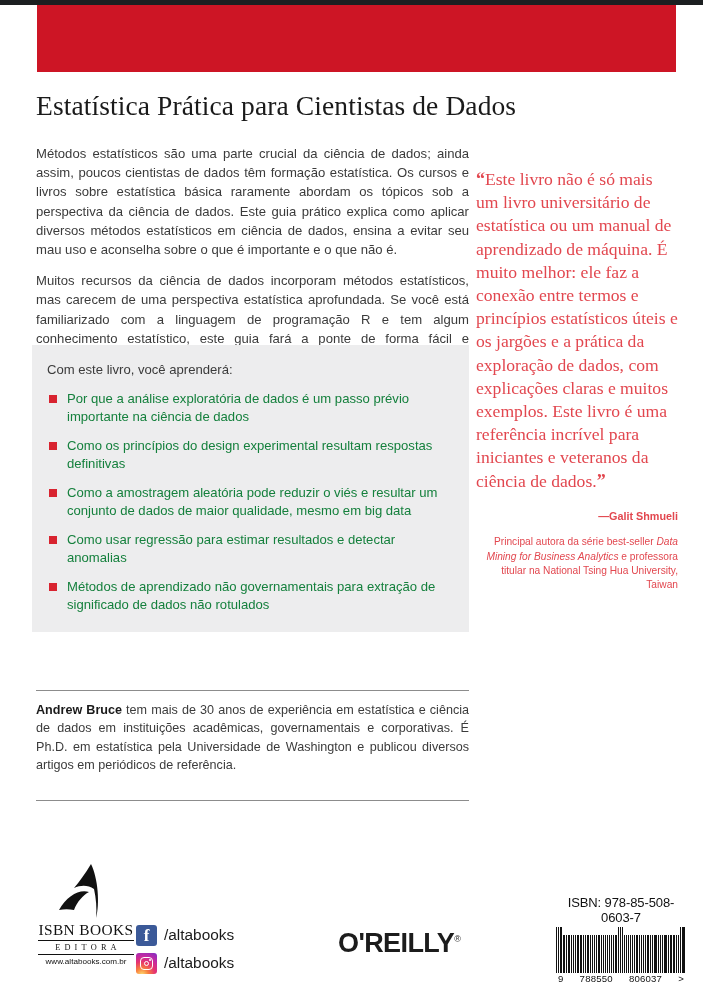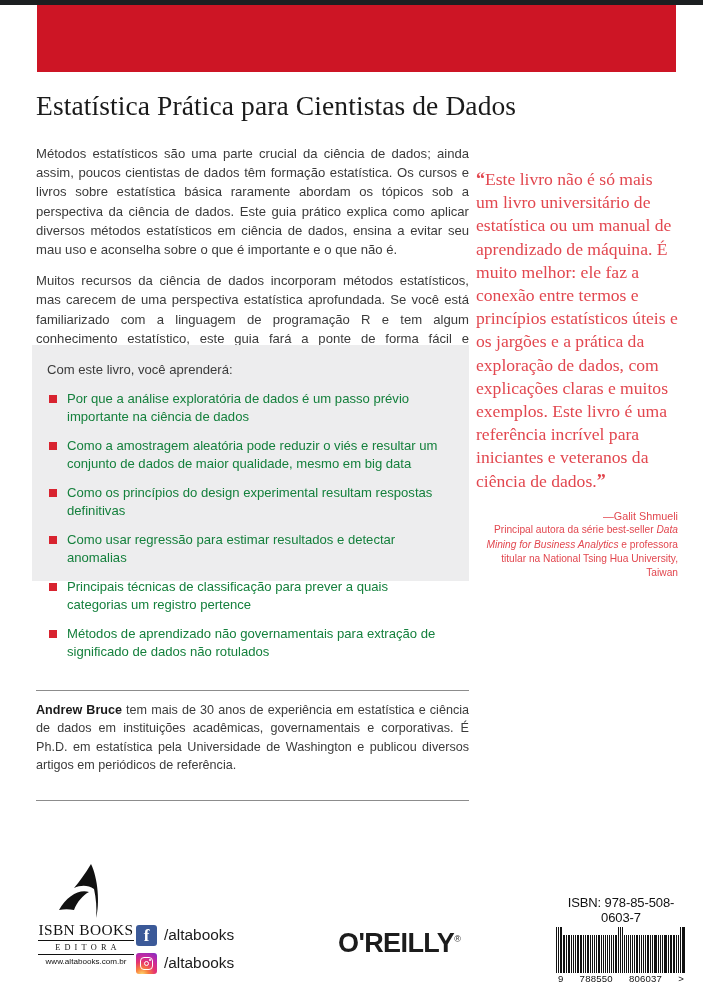--- a/index.html
+++ b/index.html
@@ -67,21 +67,21 @@
     margin-bottom: 12px;
   }
   .para:last-child { margin-bottom: 0; }
 
   
   .learn-box {
     position: absolute;
     top: 345px;
     left: 32px;
     width: 437px;
-    height: 236px;
+    height: 287px;
     background: #ededee;
     padding: 16px 18px 14px 15px;
   }
 
   .learn-head {
     font-size: 13.1px;
     color: #3b3b3b;
     line-height: 18px;
     margin-bottom: 11px;
   }
@@ -129,24 +129,24 @@
   }
 
   .attrib {
     margin-top: 16px;
     text-align: right;
     color: #e2474f;
     font-size: 10.2px;
     line-height: 14.4px;
   }
   .attrib-name {
-    font-weight: normal;
+    font-weight: bold;
     font-size: 10.8px;
     display: block;
-    margin-bottom: 0;
+    margin-bottom: 12px;
   }
   .attrib-italic { font-style: italic; }
 
   
   .bios {
     position: absolute;
     top: 690px;
     left: 36px;
     width: 433px;
   }
@@ -342,33 +342,29 @@
 
   <div class="learn-box">
     <div class="learn-head">Com este livro, você aprenderá:</div>
     <ul class="learn-list">
       <li class="learn-item">
         <span class="bullet-sq"></span>
         <span>Por que a análise exploratória de dados é um passo prévio importante na ciência de dados</span>
       </li>
       <li class="learn-item">
         <span class="bullet-sq"></span>
+        <span>Como os princípios do design experimental resultam respostas definitivas</span>
+      </li>
+      <li class="learn-item">
+        <span class="bullet-sq"></span>
         <span>Como a amostragem aleatória pode reduzir o viés e resultar um conjunto de dados de maior qualidade, mesmo em big data</span>
       </li>
       <li class="learn-item">
         <span class="bullet-sq"></span>
-        <span>Como os princípios do design experimental resultam respostas definitivas</span>
-      </li>
-      <li class="learn-item">
-        <span class="bullet-sq"></span>
         <span>Como usar regressão para estimar resultados e detectar anomalias</span>
-      </li>
-      <li class="learn-item">
-        <span class="bullet-sq"></span>
-        <span>Principais técnicas de classificação para prever a quais categorias um registro pertence</span>
       </li>
       <li class="learn-item">
         <span class="bullet-sq"></span>
         <span>Métodos de aprendizado não governamentais para extração de significado de dados não rotulados</span>
       </li>
     </ul>
   </div>
 
   <div class="quote-col">
     <div class="quote-text"><span class="quote-mark">“</span><span>Este livro não é só mais um livro universitário de estatística ou um manual de aprendizado de máquina. É muito melhor: ele faz a conexão entre termos e princípios estatísticos úteis e os jargões e a prática da exploração de dados, com explicações claras e muitos exemplos. Este livro é uma referência incrível para iniciantes e veteranos da ciência de dados.</span><span class="quote-mark">”</span></div>

